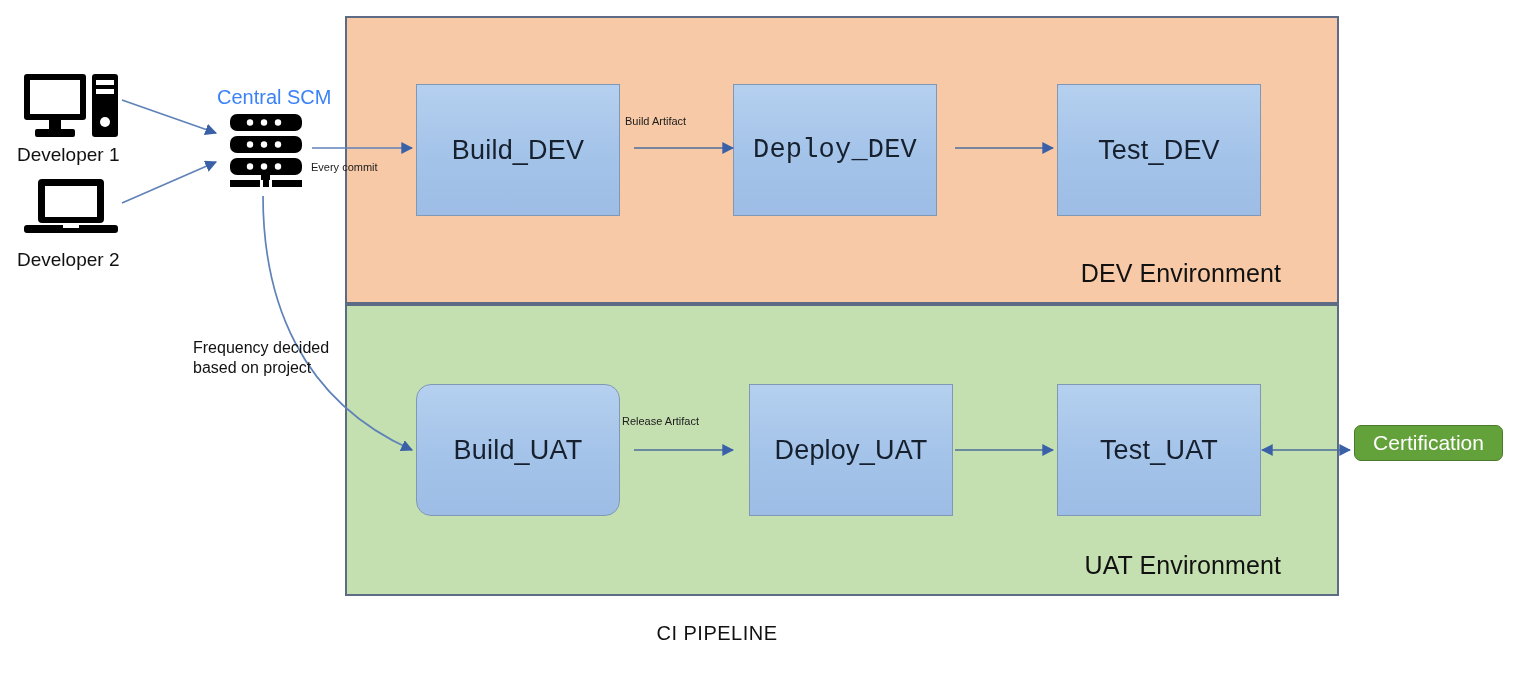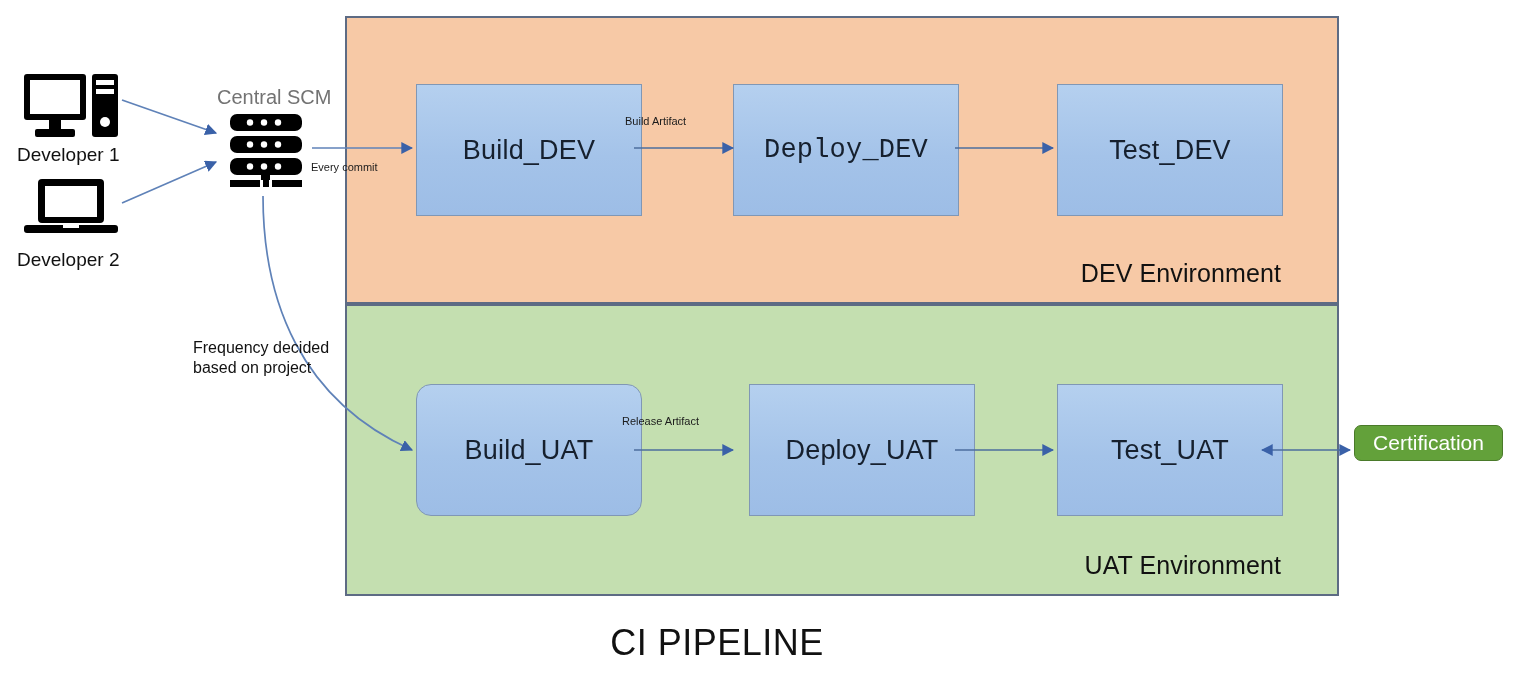--- a/index.html
+++ b/index.html
@@ -43,21 +43,21 @@
     white-space: nowrap;
     letter-spacing: 0.1px;
   }
   #dev-env-label { bottom: 14px; }
   #uat-env-label { bottom: 14px; }
 
   
   .stage-box {
     position: absolute;
     box-sizing: border-box;
-    width: 226px;
+    width: 204px;
     height: 132px;
     border: 1px solid #8097b5;
     background: linear-gradient(180deg, #b5d0ef 0%, #a4c3e9 55%, #9dbde6 100%);
     display: flex;
     align-items: center;
     justify-content: center;
     font-size: 27px;
     color: #16202e;
     letter-spacing: 0.2px;
   }
@@ -101,21 +101,21 @@
   }
   #lbl-every-commit   { left: 311px; top: 161px; }
   #lbl-build-artifact { left: 625px; top: 115px; }
   #lbl-release-artifact { left: 622px; top: 415px; }
 
   
   #scm-title {
     position: absolute;
     left: 217px; top: 86px;
     font-size: 20px;
-    color: #737373;
+    color: #3b82f6;
     white-space: nowrap;
   }
   #freq-note {
     position: absolute;
     left: 193px; top: 338px;
     width: 150px;
     font-size: 16px;
     line-height: 1.25;
     color: #111111;
   }
@@ -126,21 +126,21 @@
     white-space: nowrap;
   }
   #dev1-caption { left: 17px; top: 144px; }
   #dev2-caption { left: 17px; top: 249px; }
 
   #pipeline-title {
     position: absolute;
     left: 0; right: 0;
     top: 622px;
     text-align: center;
-    font-size: 36px;
+    font-size: 20px;
     color: #111111;
     letter-spacing: 0.5px;
   }
   
   #pipeline-title > span { position: relative; left: -51px; }
 
   
   .device-icon { position: absolute; }
   #desktop-icon { left: 22px; top: 72px; }
   #laptop-icon  { left: 22px; top: 177px; }

